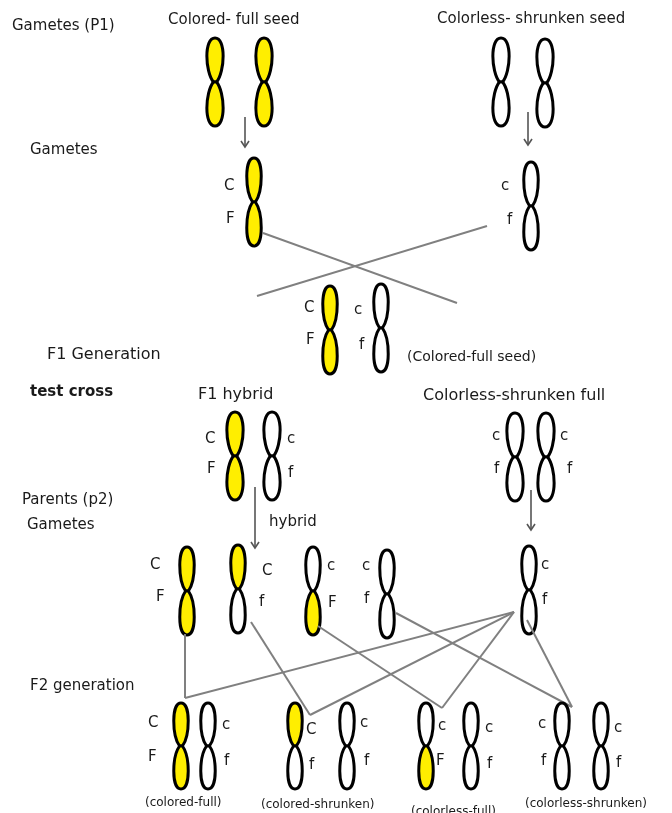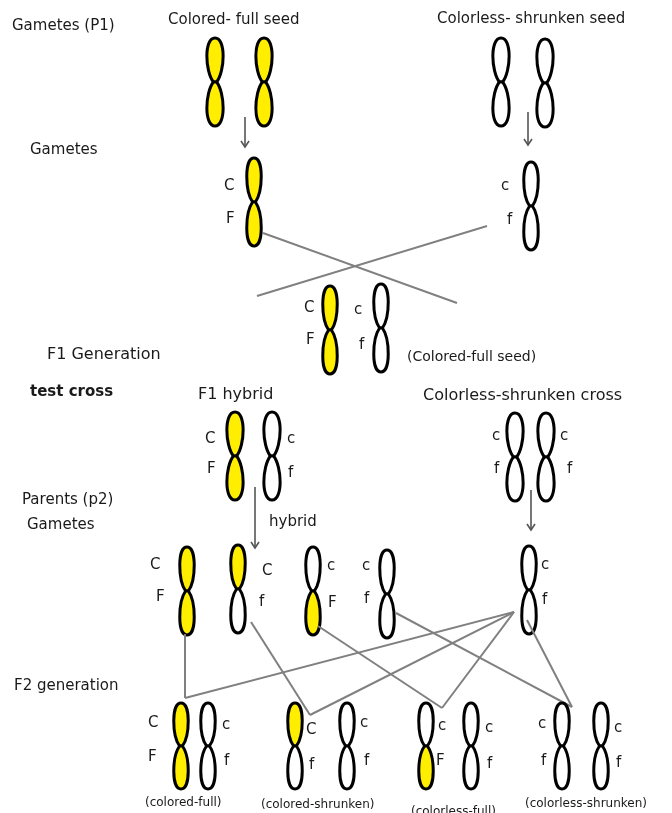--- a/index.html
+++ b/index.html
@@ -84,38 +84,38 @@
     <path d="M601,703 C611,703 609.8,735.68 602.44,746 L599.56,746 C592.2,735.68 591,703 601,703 Z" fill="#ffffff" stroke="#000000" stroke-width="3" stroke-linejoin="round"></path>
     <path d="M602.44,746 C609.8,756.32 611,789 601,789 C591,789 592.2,756.32 599.56,746 Z" fill="#ffffff" stroke="#000000" stroke-width="3" stroke-linejoin="round"></path>
   </svg>
 
 <div class="lbl" style="left:12px;top:16px;">Gametes (P1)</div>
 <div class="lbl" style="left:30px;top:140px;">Gametes</div>
 <div class="lbl big" style="left:28px;top:345px;margin-left:19px;">F1 Generation</div>
 <div class="lbl" style="left:30px;top:382px;font-weight:bold;">test cross</div>
 <div class="lbl" style="left:22px;top:490px;">Parents (p2)</div>
 <div class="lbl" style="left:27px;top:515px;">Gametes</div>
-<div class="lbl" style="left:14px;top:676px;">F2 generation</div>
+<div class="lbl" style="left:30px;top:676px;">F2 generation</div>
 
 <div class="lbl" style="left:168px;top:10px;">Colored- full seed</div>
 <div class="lbl" style="left:437px;top:9px;">Colorless- shrunken seed</div>
 
 <div class="gene" style="left:224px;top:177px;">C</div>
 <div class="gene" style="left:226px;top:210px;">F</div>
 <div class="gene" style="left:501px;top:177px;">c</div>
 <div class="gene" style="left:507px;top:211px;">f</div>
 
 <div class="gene" style="left:304px;top:299px;">C</div>
 <div class="gene" style="left:306px;top:331px;">F</div>
 <div class="gene" style="left:354px;top:301px;">c</div>
 <div class="gene" style="left:359px;top:336px;">f</div>
 <div class="lbl" style="left:407px;top:347px;font-size:14px;">(Colored-full seed)</div>
 
 <div class="lbl big" style="left:198px;top:385px;">F1 hybrid</div>
-<div class="lbl big" style="left:423px;top:386px;">Colorless-shrunken cross</div>
+<div class="lbl big" style="left:423px;top:386px;">Colorless-shrunken full</div>
 
 <div class="gene" style="left:205px;top:430px;">C</div>
 <div class="gene" style="left:207px;top:460px;">F</div>
 <div class="gene" style="left:287px;top:430px;">c</div>
 <div class="gene" style="left:288px;top:464px;">f</div>
 <div class="lbl" style="left:269px;top:512px;">hybrid</div>
 
 <div class="gene" style="left:492px;top:427px;">c</div>
 <div class="gene" style="left:494px;top:460px;">f</div>
 <div class="gene" style="left:560px;top:427px;">c</div>

